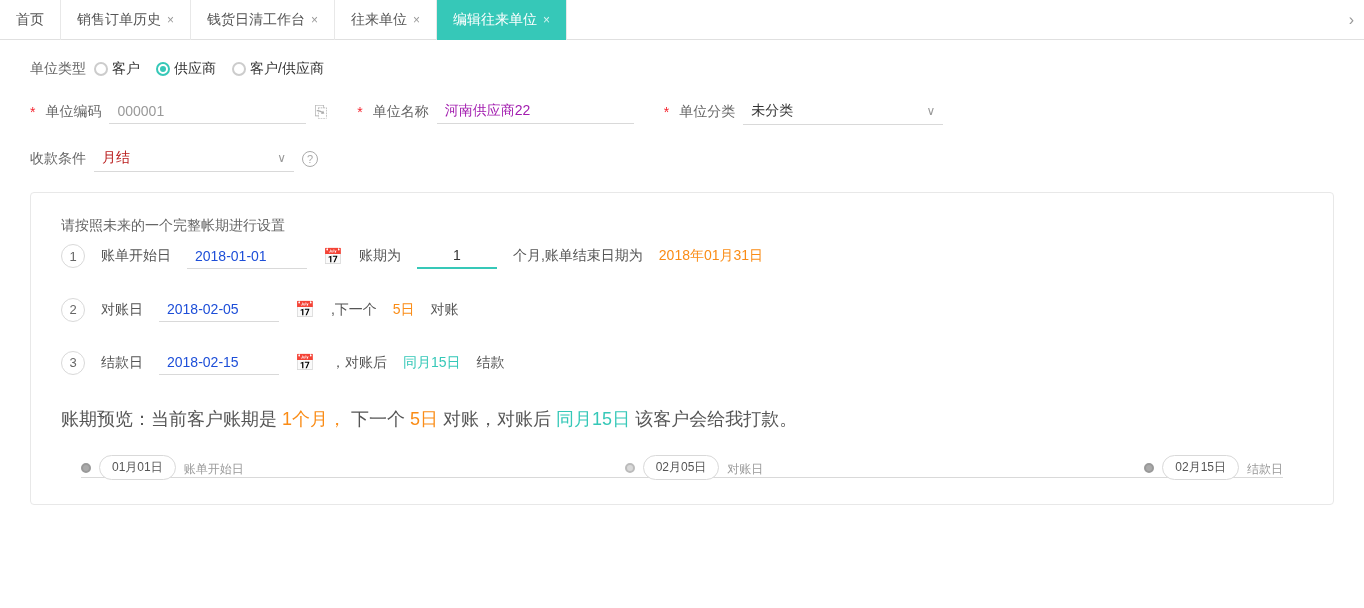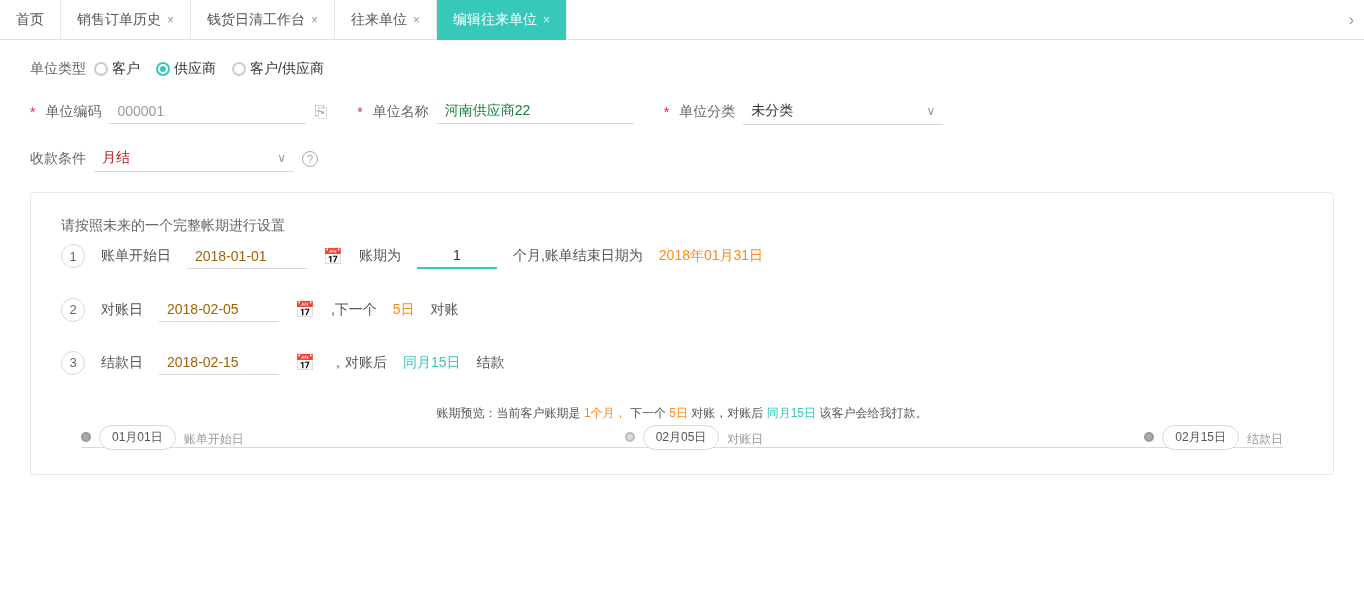--- a/index.html
+++ b/index.html
@@ -107,21 +107,21 @@
       border-radius: 50%;
       background: #36c8b8;
     }
 
     
     .input-field {
       border: none;
       border-bottom: 1px solid #d9d9d9;
       padding: 4px 8px;
       font-size: 14px;
-      color: #15803d;
+      color: #a21caf;
       outline: none;
       background: transparent;
       min-width: 120px;
     }
     .input-field.code-input { min-width: 150px; color: #999; }
     .input-field.name-input { min-width: 180px; }
 
     .calendar-icon {
       color: #aaa;
       cursor: pointer;
@@ -199,21 +199,21 @@
       font-size: 13px;
       color: #666;
       flex-shrink: 0;
     }
     .row-label { color: #555; white-space: nowrap; }
     .date-input {
       border: none;
       border-bottom: 1px solid #d9d9d9;
       padding: 4px 8px;
       font-size: 14px;
-      color: #a16207;
+      color: #1d4ed8;
       outline: none;
       background: transparent;
       width: 120px;
     }
     .period-input {
       border: none;
       border-bottom: 2px solid #36c8b8;
       padding: 4px 8px;
       font-size: 14px;
       color: #333;
@@ -222,24 +222,24 @@
       width: 80px;
       text-align: center;
     }
     .row-text { color: #555; }
     .highlight-orange { color: #fa8c16; }
     .highlight-teal { color: #36c8b8; }
 
     
     .preview-text {
       margin-top: 8px;
-      font-size: 12px;
+      margin-bottom: 20px;
+      font-size: 18px;
       color: #555;
       line-height: 1.8;
-      text-align: center;
     }
     .timeline-line {
       position: absolute;
       top: 22px;
       left: 20px;
       right: 20px;
       height: 1px;
       background: #d9d9d9;
       z-index: 0;
     }

